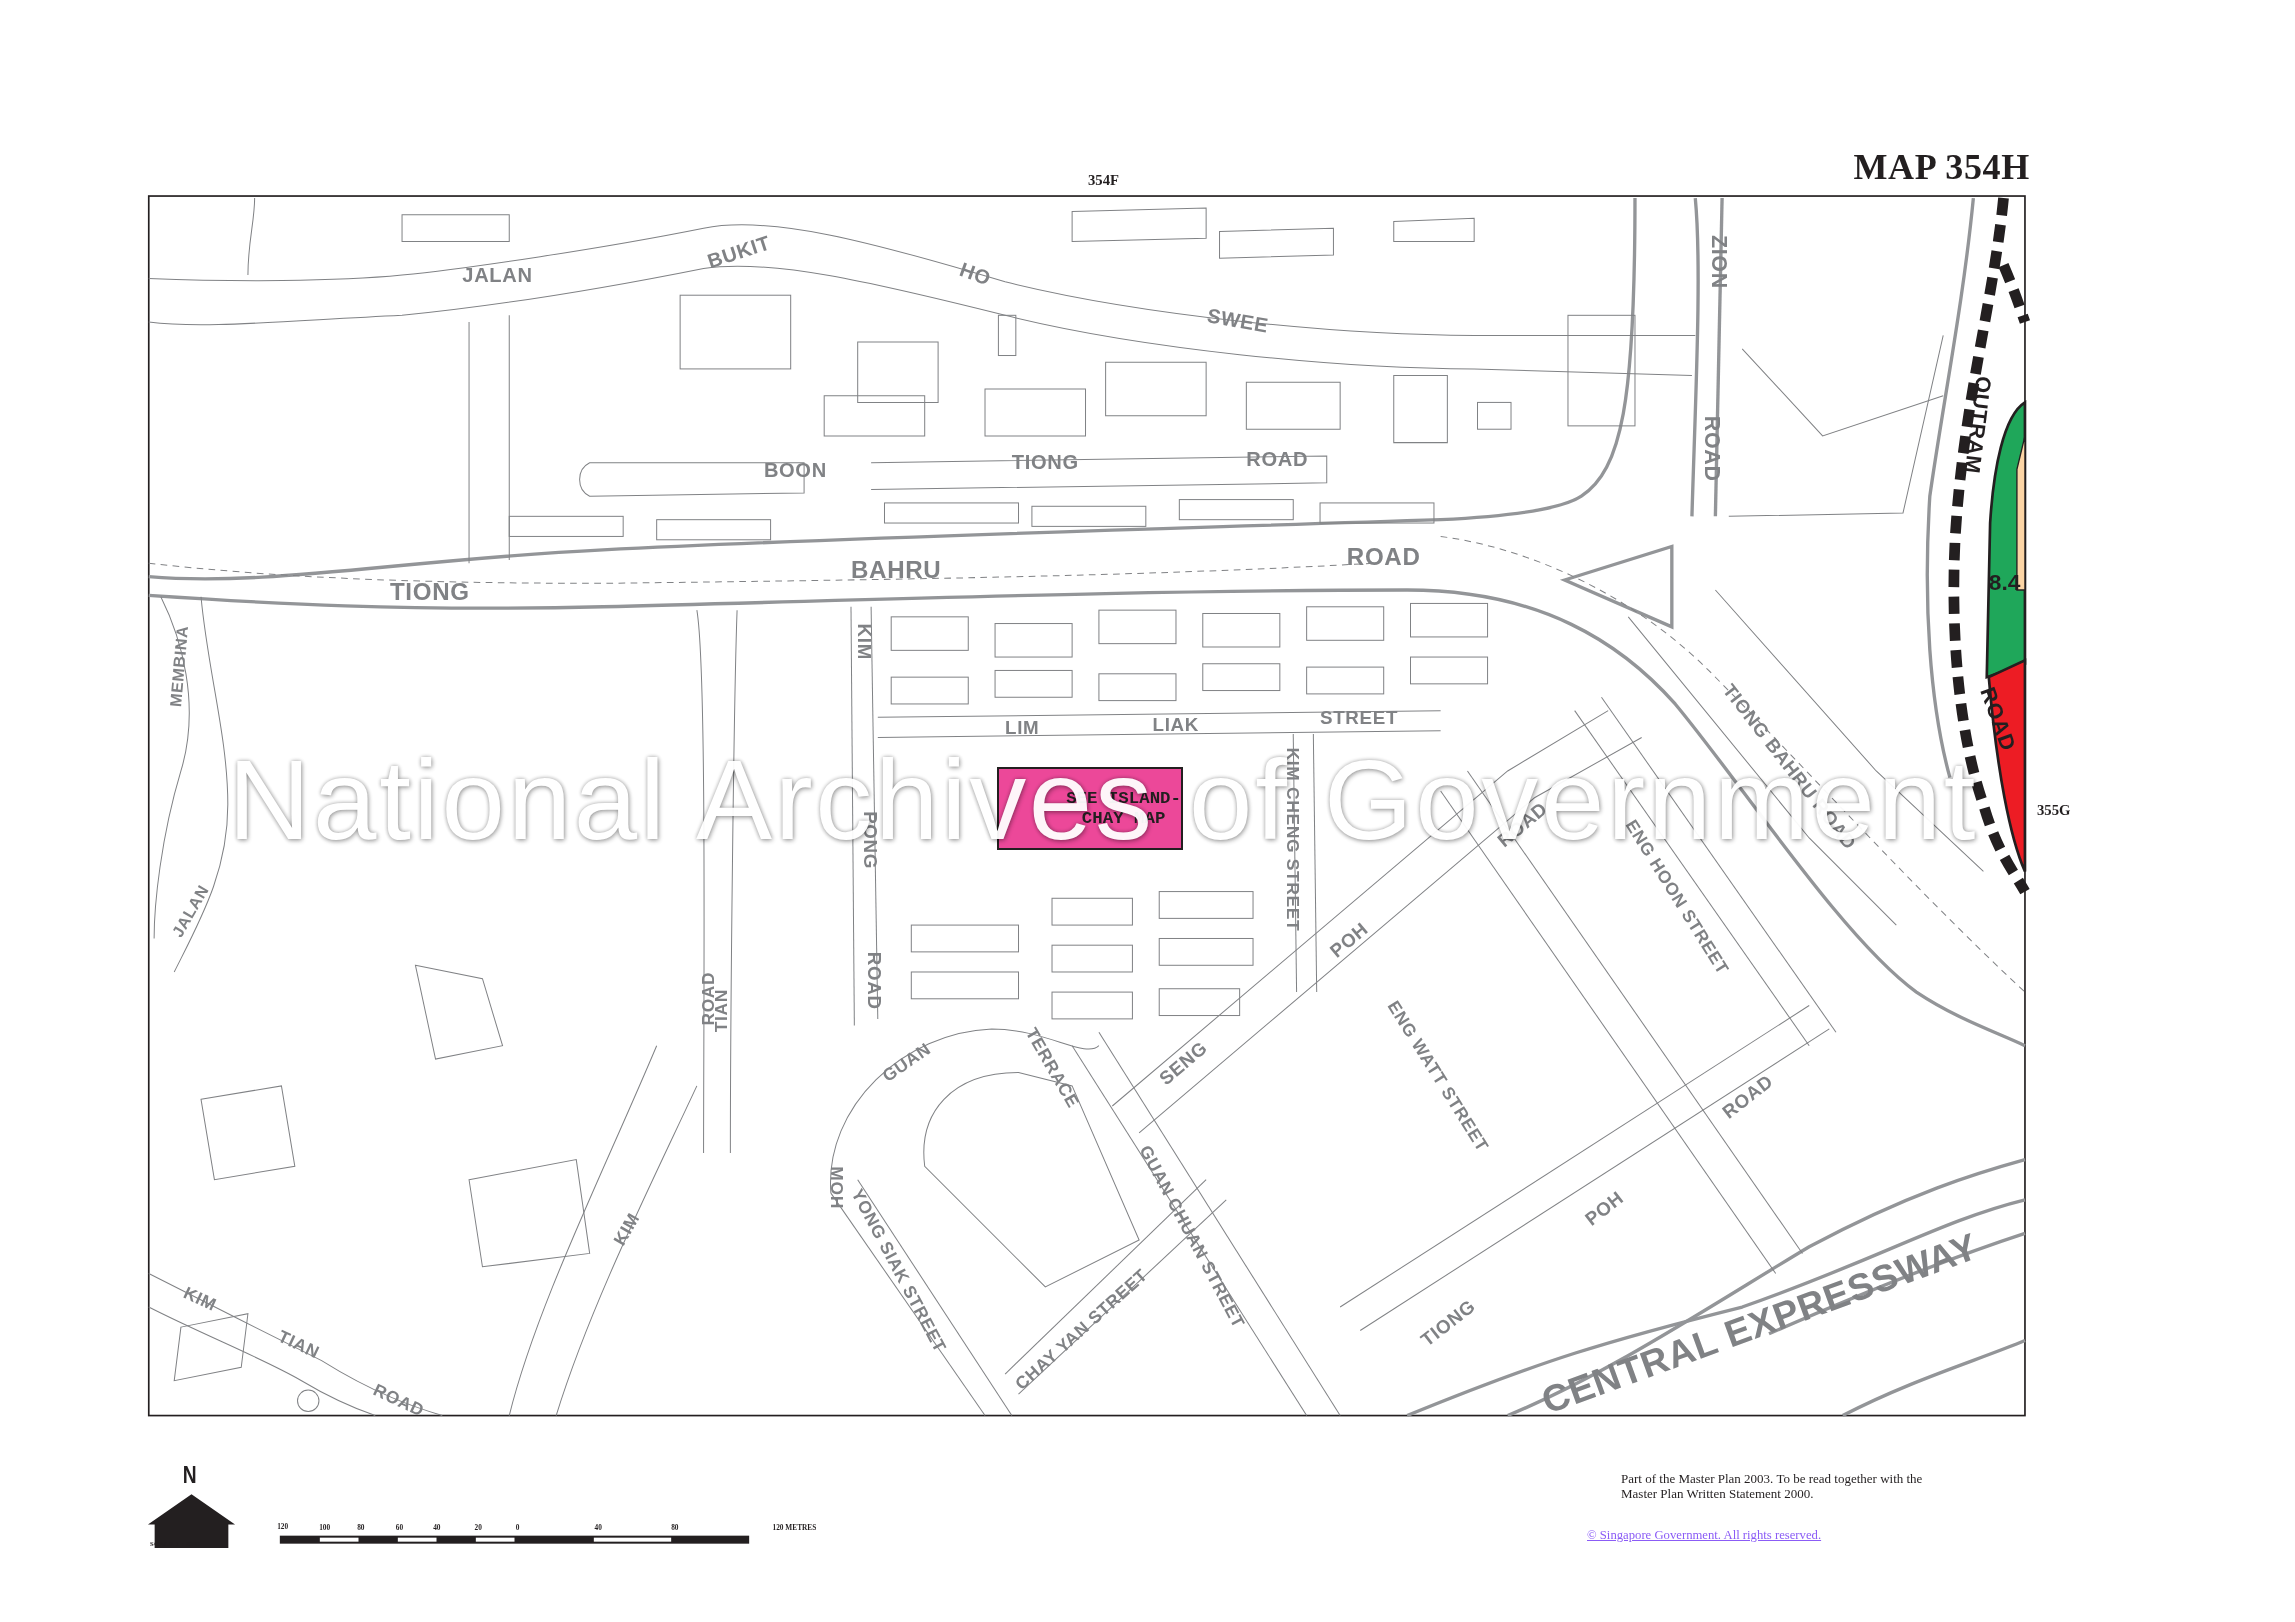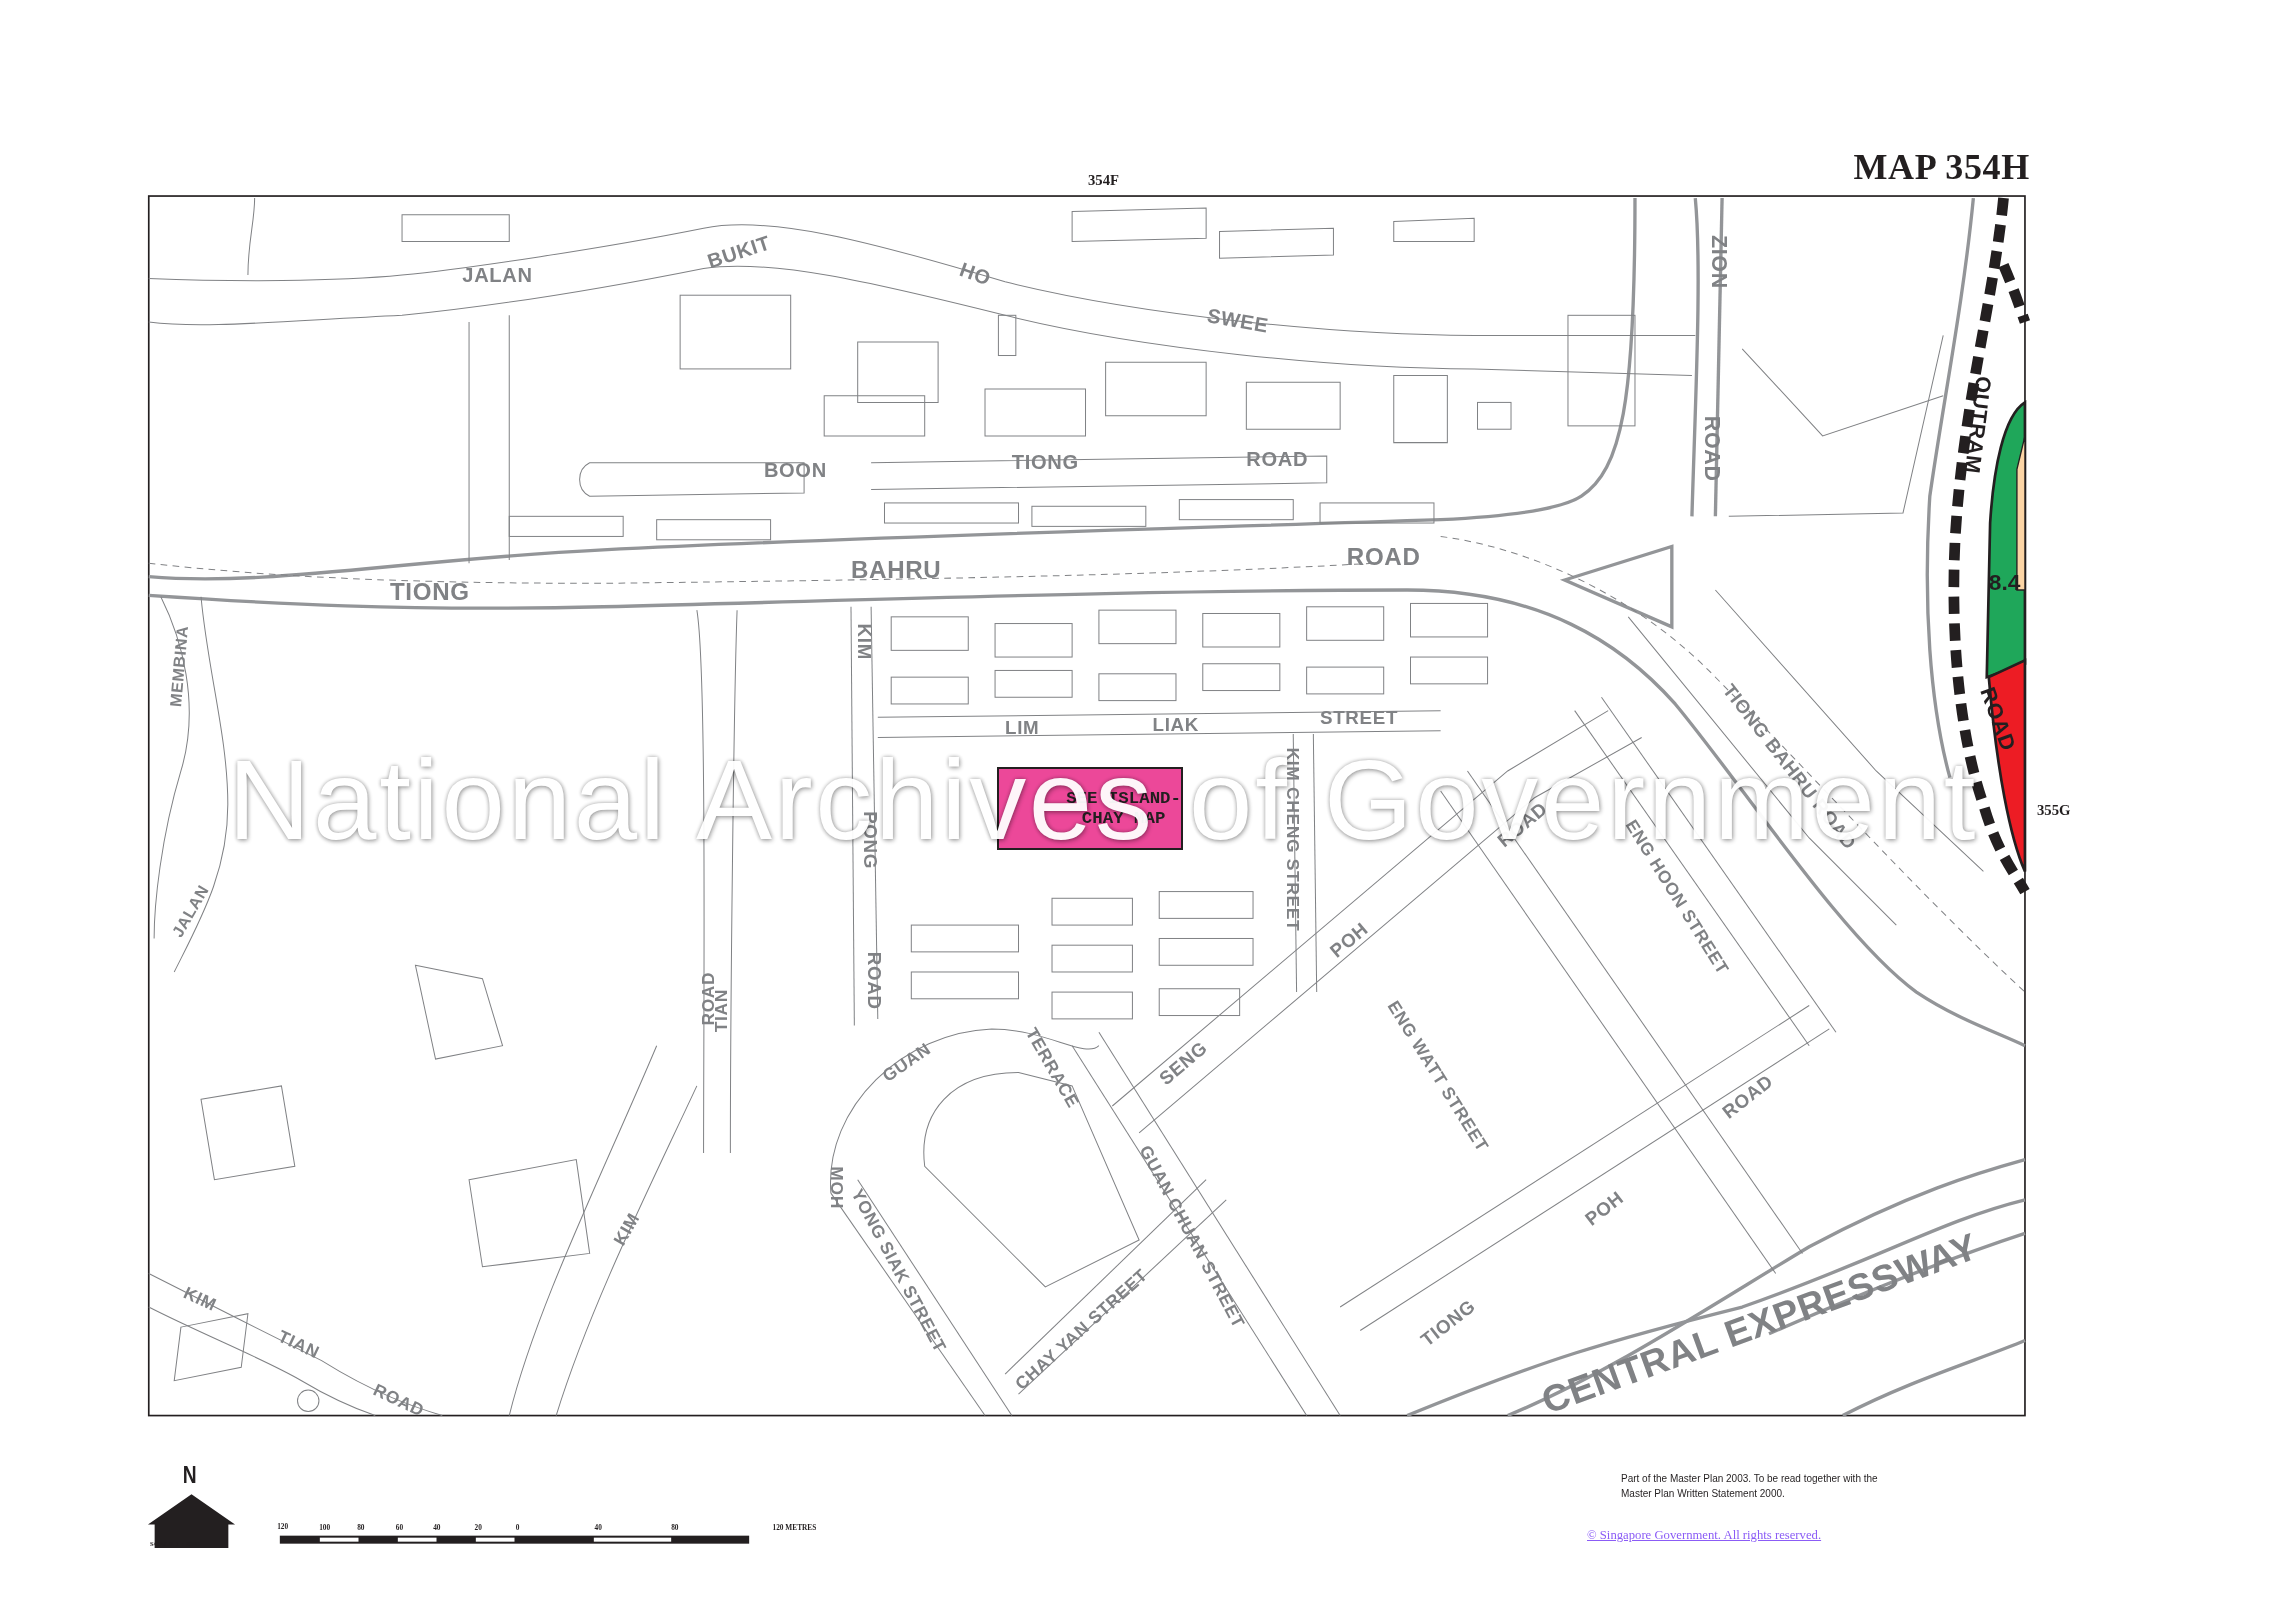--- a/index.html
+++ b/index.html
@@ -4,21 +4,21 @@
 <style>
   html, body { margin: 0; padding: 0; background: #ffffff; }
   body { width: 2295px; height: 1623px; position: relative; overflow: hidden; font-family: "Liberation Serif", serif; }
   .sheet { position: absolute; left: 0; top: 0; width: 2295px; height: 1623px; background: #fff; }
   .map-title { position: absolute; top: 146px; right: 265px; font-family: "Liberation Serif", serif; font-weight: bold; font-size: 36px; color: #231f20; letter-spacing: 0.7px; text-align: right; }
   .adj-label { position: absolute; font-family: "Liberation Serif", serif; font-weight: bold; font-size: 14.7px; color: #231f20; }
   .adj-top { left: 1072px; top: 172px; margin-left: 16px; }
   .adj-right { left: 2037px; top: 802px; }
   svg.map { position: absolute; left: 0; top: 0; }
   .street { font-family: "Liberation Sans", sans-serif; font-weight: bold; fill: #808285; letter-spacing: 1px; }
-  .note { position: absolute; left: 1621px; top: 1472px; font-family: Liberation Sans, sans-serif; font-size: 10px; line-height: 14.7px; color: #231f20; width: 469px; }
+  .note { position: absolute; left: 1621px; top: 1472px; font-family: Liberation Serif, serif; font-size: 13px; line-height: 14.7px; color: #231f20; width: 469px; }
   .copyright { position: absolute; left: 1587px; top: 1528px; font-family: "Liberation Serif", serif; font-size: 12.7px; color: #8b5cf6; text-decoration: underline; }
   .north { position: absolute; left: 141px; top: 1461px; width: 101px; height: 94px; }
   .north-n { position: absolute; left: 40px; top: 0; font-family: "Liberation Sans", sans-serif; font-weight: bold; font-size: 24px; color: #231f20; transform: scaleX(0.8); }
   .scale-text { position: absolute; left: 150px; top: 1540px; font-family: "Liberation Serif", serif; font-weight: bold; font-size: 6.7px; color: #231f20; letter-spacing: 0.3px; }
   .scalebar { position: absolute; left: 201px; top: 1521px; }
   .island-box { position: absolute; left: 997px; top: 767px; width: 182px; height: 79px; border: 2.7px solid #231f20; background: #ec4899; display: flex; align-items: center; justify-content: flex-end; text-align: center; font-family: Liberation Mono, monospace; font-weight: bold; font-size: 17.4px; line-height: 20px; color: #231f20; }
   .watermark { position: absolute; left: 228px; top: 734px; font-family: "Liberation Sans", sans-serif; font-size: 114px; color: #fff; letter-spacing: 2.7px; white-space: nowrap; text-shadow: 0 0 4px rgba(0,0,0,0.35), 1.3px 2px 5.4px rgba(0,0,0,0.25); opacity: 0.95; pointer-events: none; }
 </style>
 </head>
 <body>

